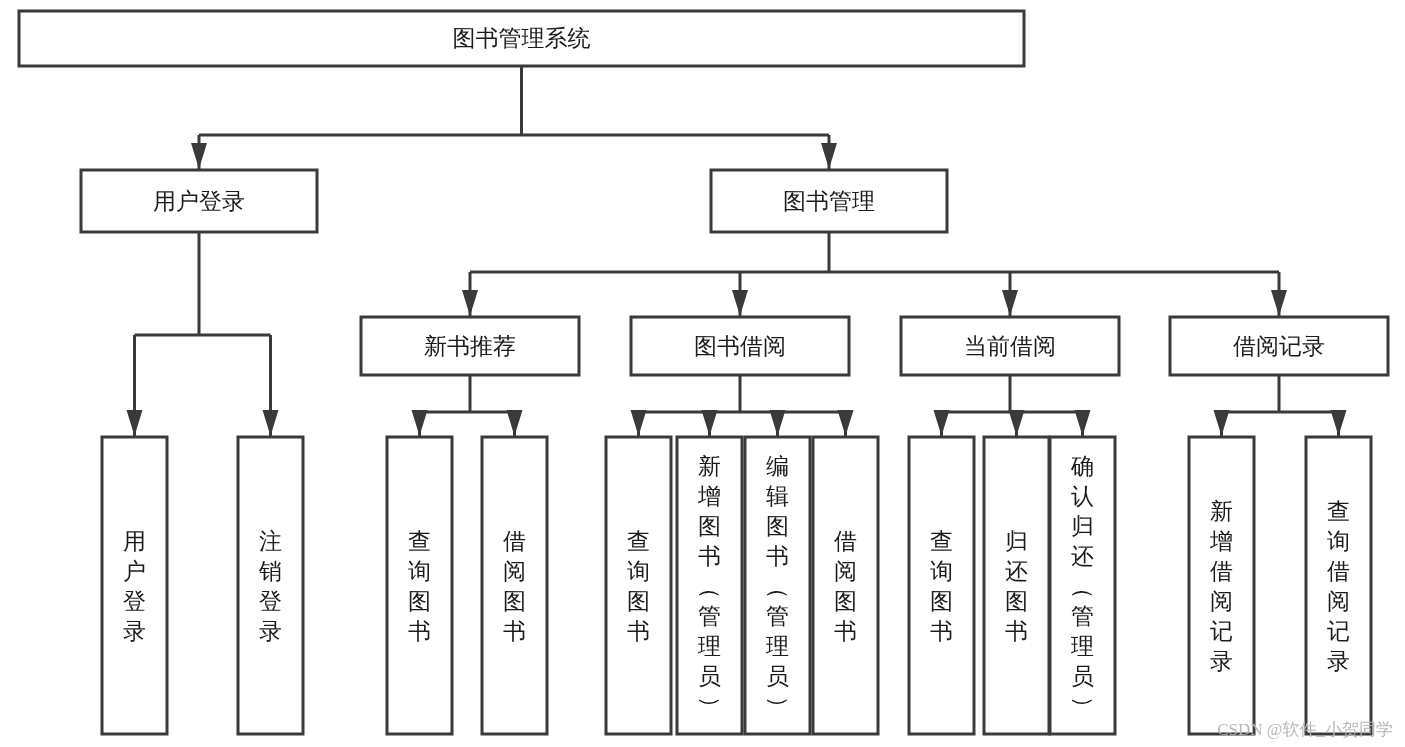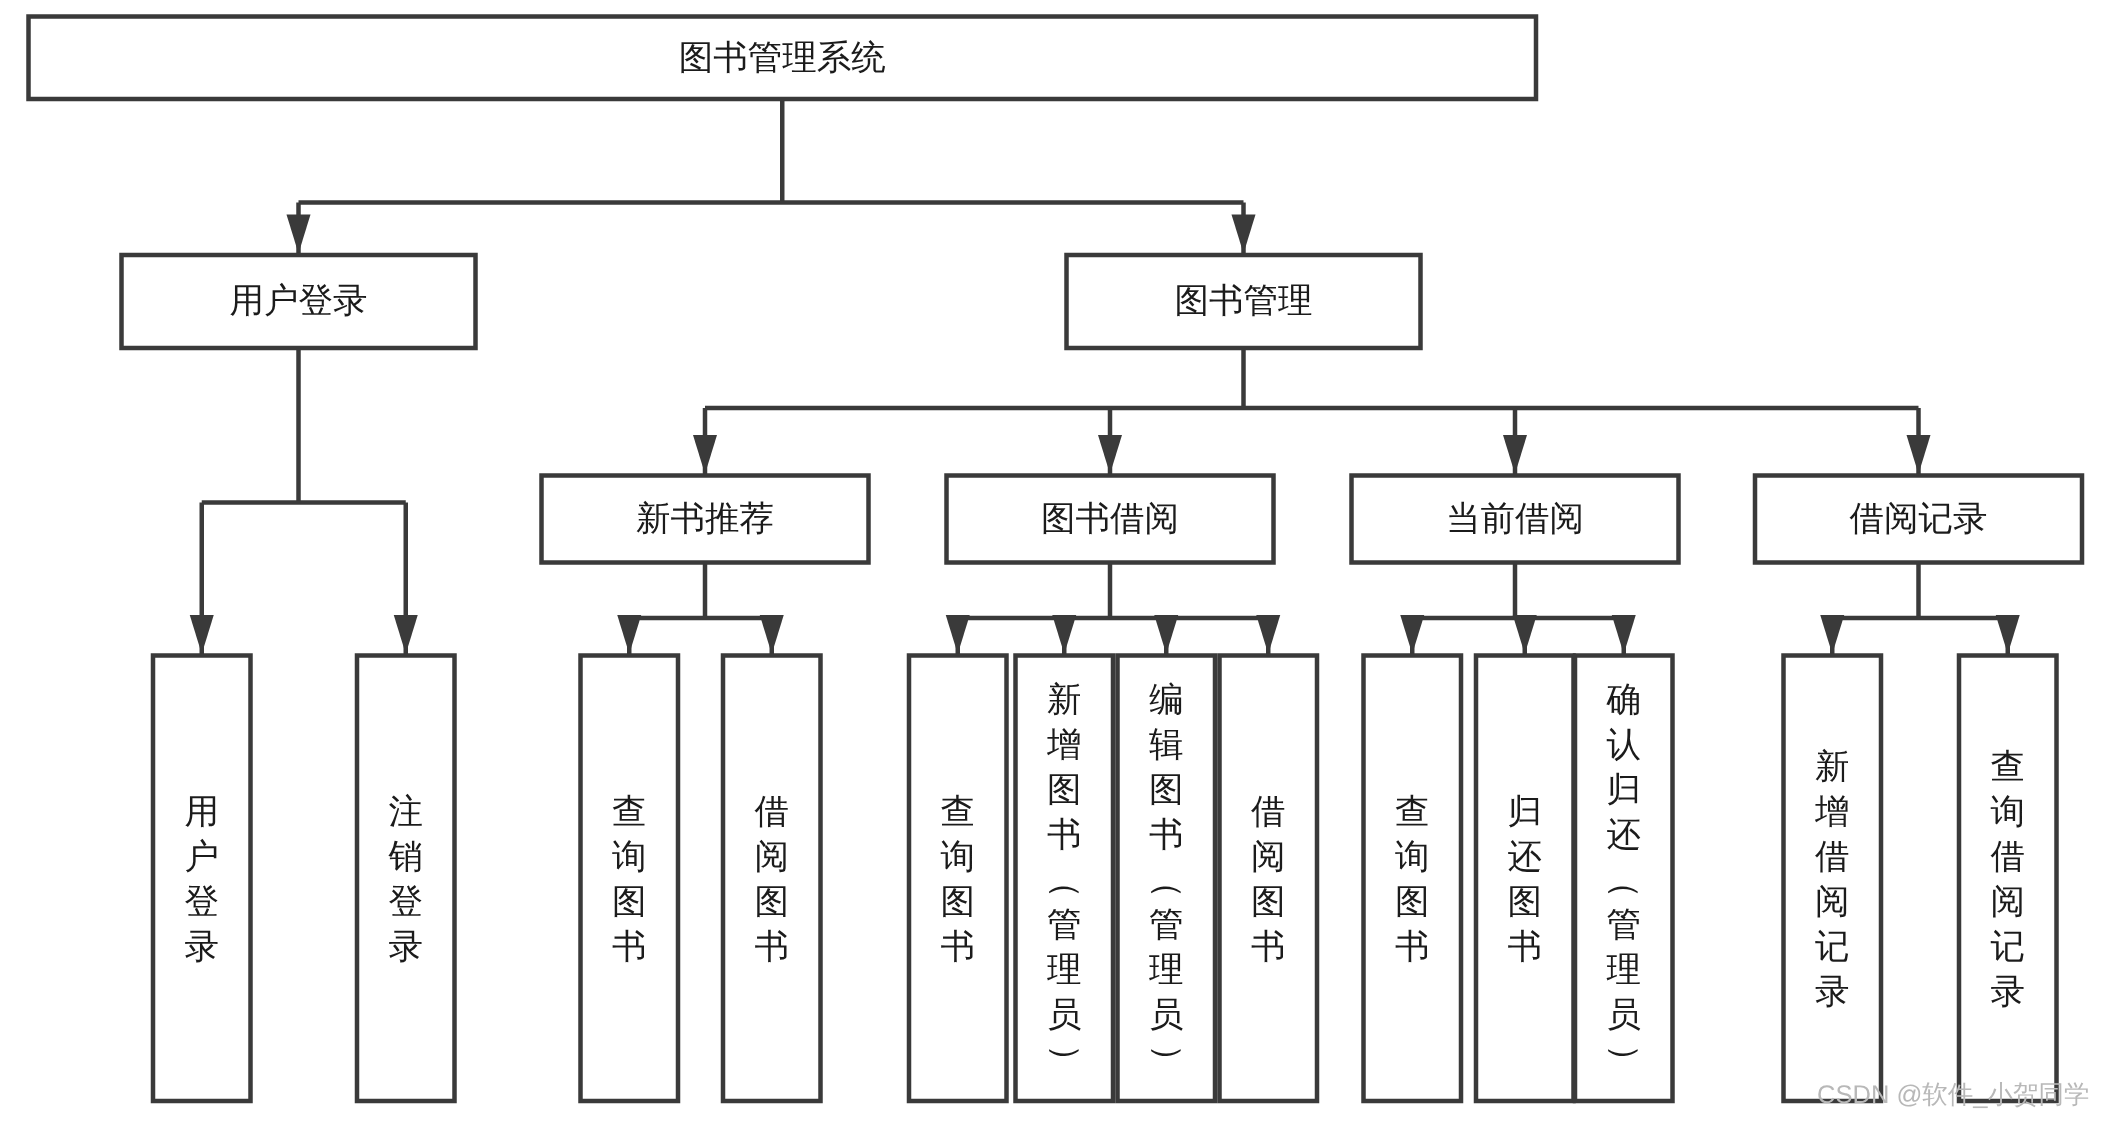--- a/index.html
+++ b/index.html
@@ -41,21 +41,21 @@
     stroke-linecap: butt;
   }
   .arrow-head {
     fill: #3a3a3a;
     stroke: none;
   }
   .watermark {
     position: absolute;
     right: 12px;
     bottom: 6px;
-    font-family: Liberation Sans, sans-serif;
+    font-family: Liberation Serif, serif;
     font-size: 17px;
     color: #b8b8b8;
     white-space: nowrap;
     pointer-events: none;
   }
 </style>
 </head>
 <body>
 
 <div id="diagram-root">

